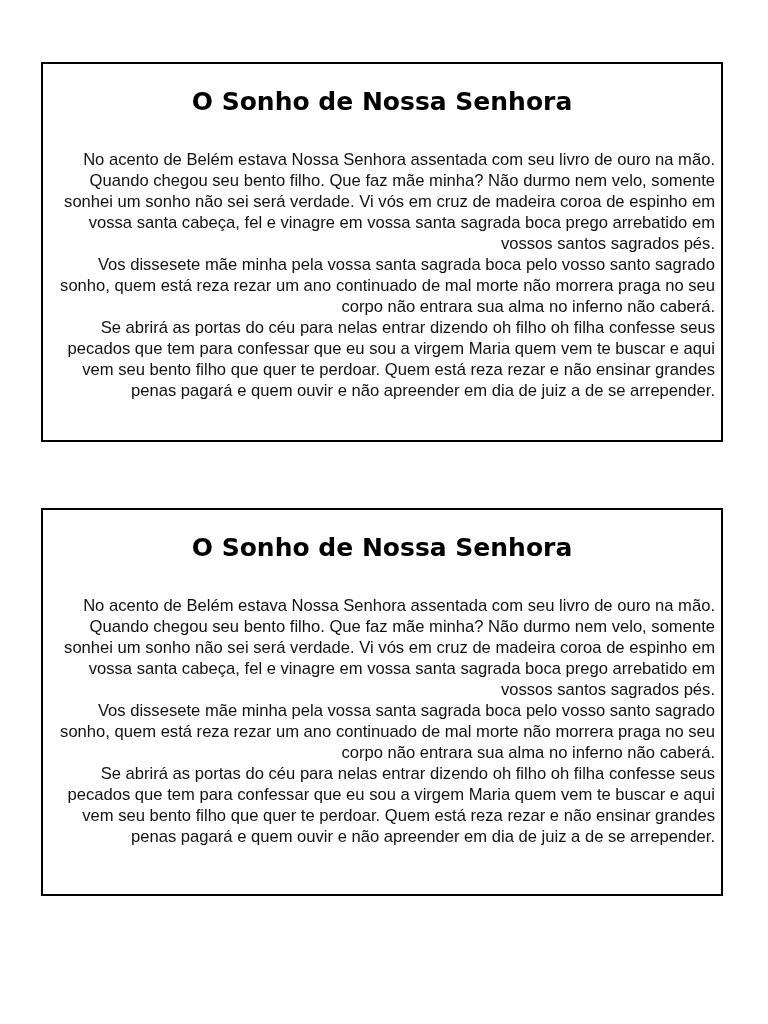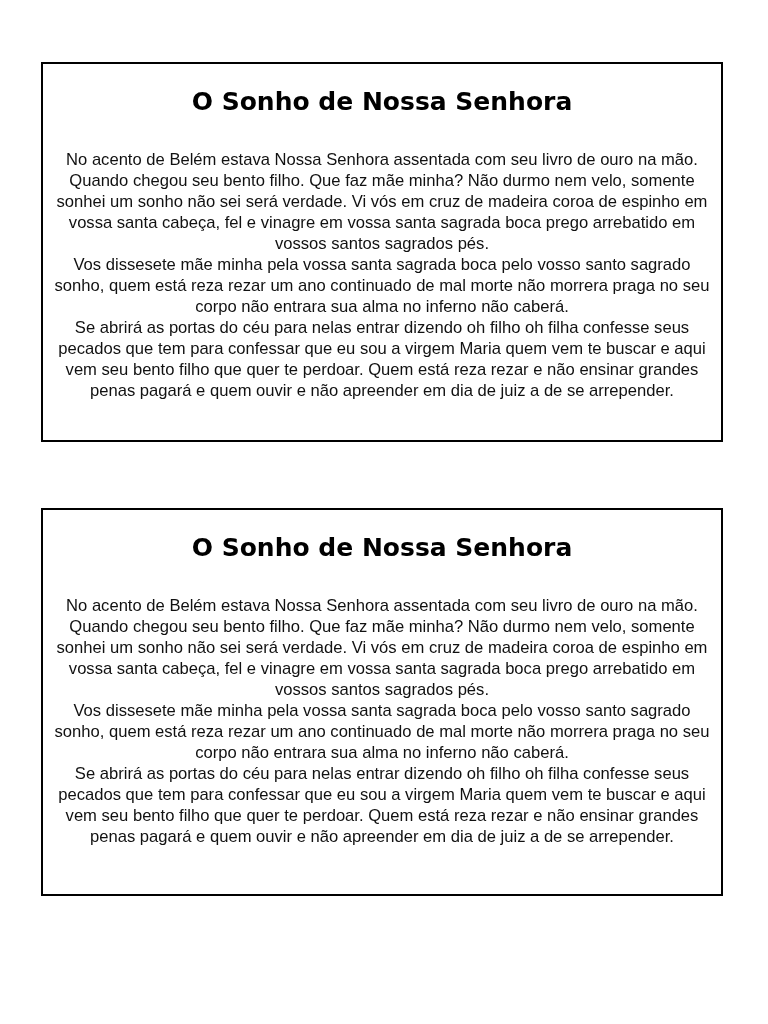--- a/index.html
+++ b/index.html
@@ -42,20 +42,21 @@
     right: 6px;
     top: 85px;
     text-align: center;
     font-family: "Liberation Sans", sans-serif;
     font-size: 16.6px;
     line-height: 21px;
     color: #111111;
   }
   .para {
     margin: 0;
+    text-align: right;
   }
 </style>
 </head>
 <body>
 
 <div class="card" id="card-1">
   <h1 class="card-title">O Sonho de Nossa Senhora</h1>
   <div class="card-body">
     <p class="para">No acento de Belém estava Nossa Senhora assentada com seu livro de ouro na mão. Quando chegou seu bento filho. Que faz mãe minha? Não durmo nem velo, somente sonhei um sonho não sei será verdade. Vi vós em cruz de madeira coroa de espinho em vossa santa cabeça, fel e vinagre em vossa santa sagrada boca prego arrebatido em vossos santos sagrados pés.</p>
     <p class="para">Vos dissesete mãe minha pela vossa santa sagrada boca pelo vosso santo sagrado sonho, quem está reza rezar um ano continuado de mal morte não morrera praga no seu corpo não entrara sua alma no inferno não caberá.</p>

